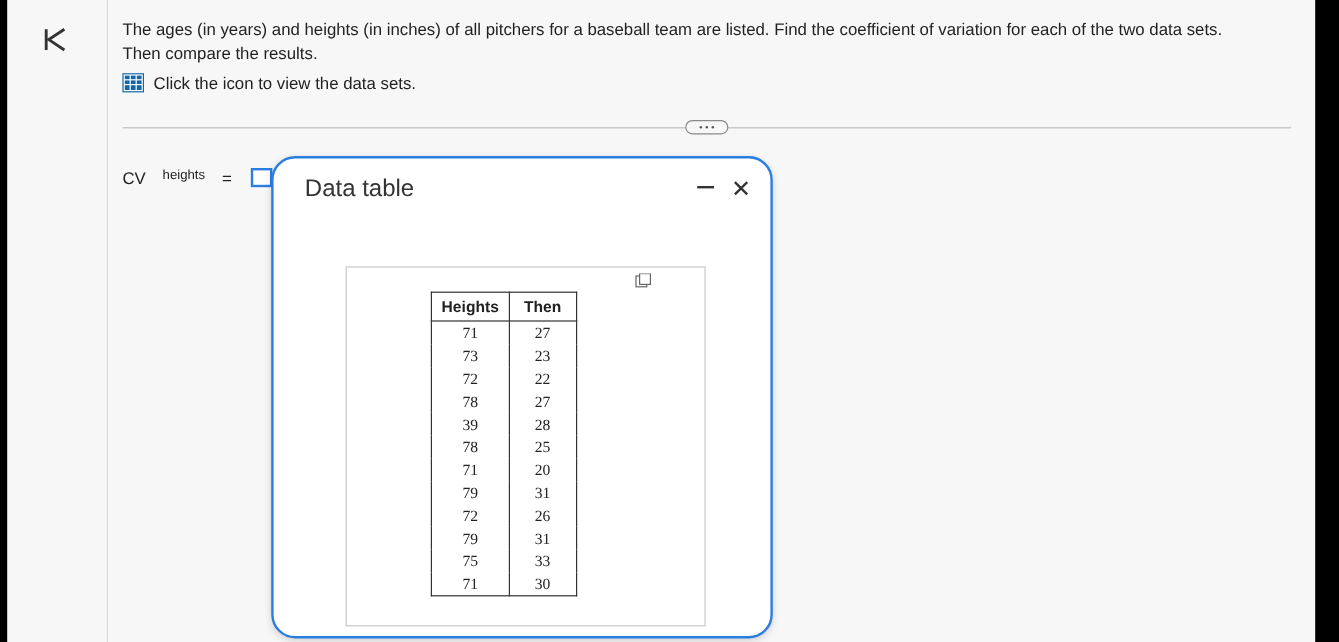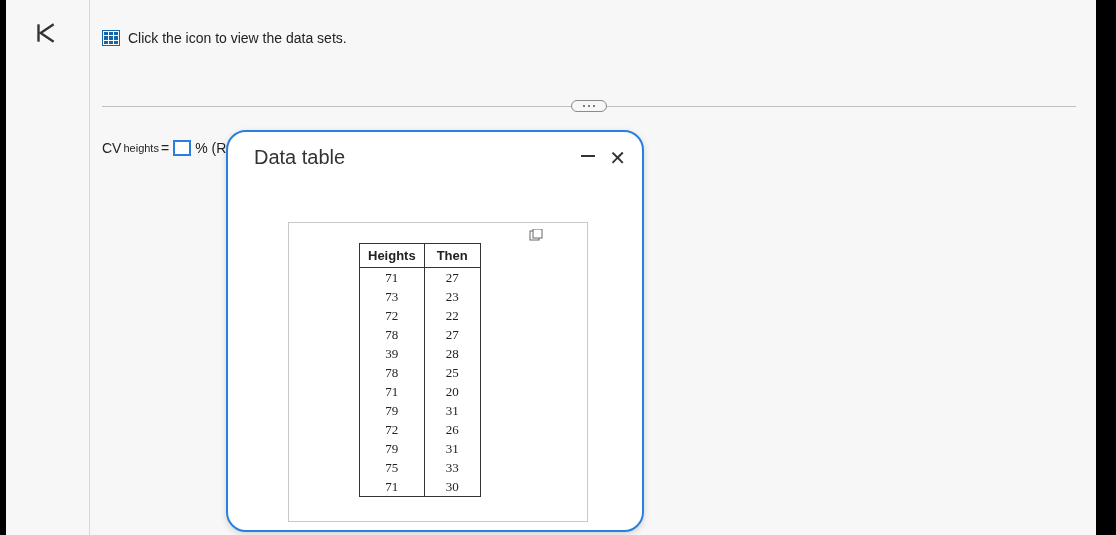--- a/index.html
+++ b/index.html
@@ -17,21 +17,21 @@
       cursor: pointer;
     }
     .back-icon svg { width: 26px; height: 26px; }
     .content {
       position: absolute; left: 96px; top: 14px; right: 12px;
     }
     .question-text {
       font-size: 14px; color: #222; line-height: 1.45;
     }
     .click-row {
-      margin-top: 16px; font-size: 14px; color: #222;
+      margin-top: 6px; font-size: 14px; color: #222;
       display: flex; align-items: center; gap: 8px;
     }
     .grid-icon {
       width: 18px; height: 16px; display: inline-flex; align-items: center; justify-content: center;
       border: 1px solid #1366a7; background: #fff;
     }
     .grid-icon .g { width: 14px; height: 12px; display: grid; grid-template-columns: repeat(3,1fr); grid-template-rows: repeat(3,1fr); gap: 1px; }
     .grid-icon .g span { background: #1366a7; }
     .divider-wrap {
       position: absolute; left: 96px; top: 100px; right: 20px; height: 12px;
@@ -42,21 +42,21 @@
     .pill {
       position: absolute; left: 50%; top: 50%; transform: translate(-50%, -50%);
       width: 36px; height: 12px; border: 1px solid #8a8a8a; border-radius: 7px;
       background: #f7f7f7; display: flex; align-items: center; justify-content: center;
       cursor: pointer;
     }
     .pill .dots { display: flex; gap: 3px; }
     .pill .dots span { width: 2px; height: 2px; background: #555; border-radius: 50%; }
     .cv-row {
       position: absolute; left: 96px; top: 140px; font-size: 14px; color: #222;
-      display: flex; align-items: center; gap: 2px;
+      display: flex; align-items: flex-start; gap: 14px;
     }
     .cv-row sub { font-size: 11px; }
     .cv-input {
       width: 18px; height: 16px; border: 2px solid #2a7de1; background: #fff;
       text-align: center; font-size: 12px; padding: 0; margin: 0 2px;
     }
     .modal {
       position: absolute; left: 220px; top: 130px; width: 418px; height: 402px;
       background: #fff; border: 2px solid #2a7de1; border-radius: 20px;
       box-shadow: 0 2px 6px rgba(0,0,0,0.15);
@@ -97,20 +97,24 @@
   <div class="left-col">
     <div class="back-icon">
       <svg viewBox="0 0 24 24" fill="none" stroke="#333" stroke-width="2.2" stroke-linecap="butt">
         <line x1="6" y1="4" x2="6" y2="20"></line>
         <polyline points="20,4 8,12 20,20" fill="none"></polyline>
       </svg>
     </div>
   </div>
 
   <div class="content">
+    <div class="question-text">
+      <span>The ages (in years) and heights (in inches) of all pitchers for a baseball team are listed. Find the coefficient of variation for each of the two data sets.</span><br>
+      <span>Then compare the results.</span>
+    </div>
     <div class="click-row">
       <span class="grid-icon">
         <span class="g">
             <span></span>
             <span></span>
             <span></span>
             <span></span>
             <span></span>
             <span></span>
             <span></span>

